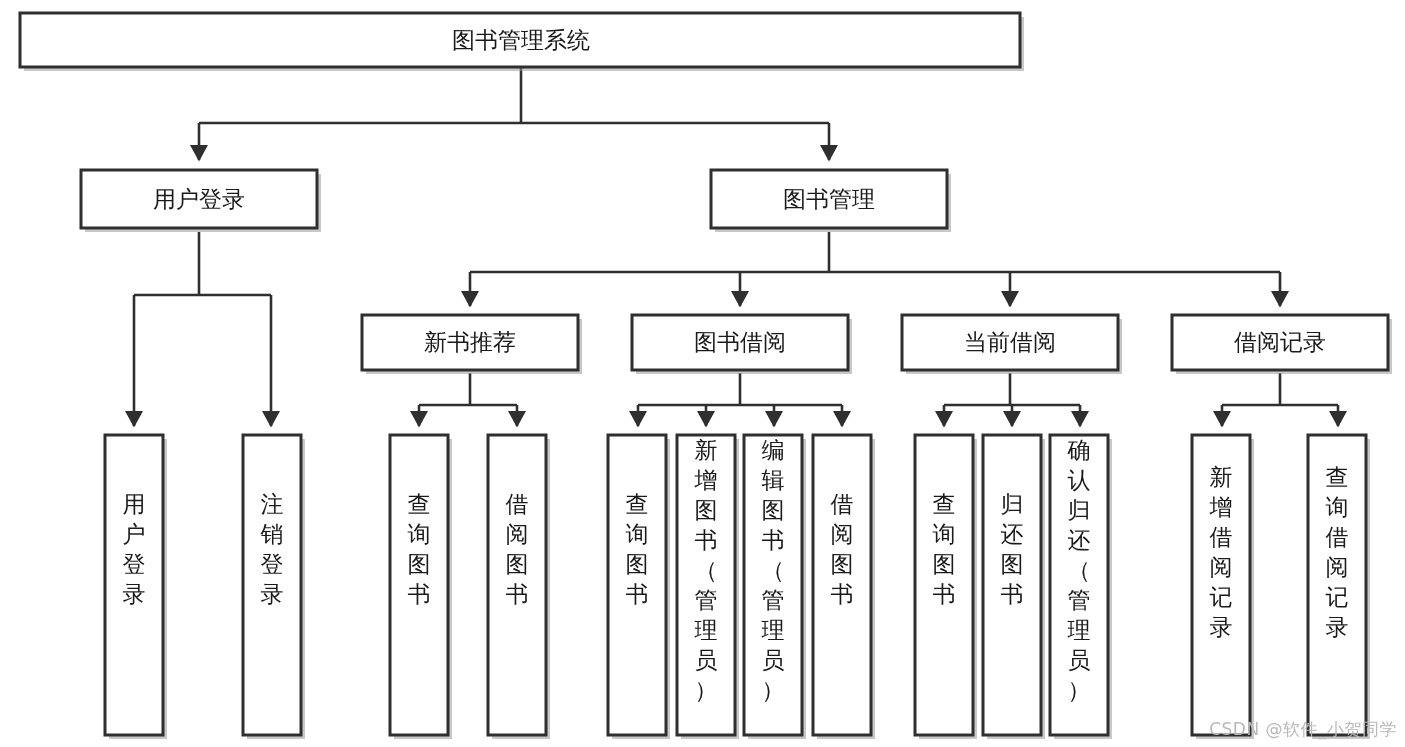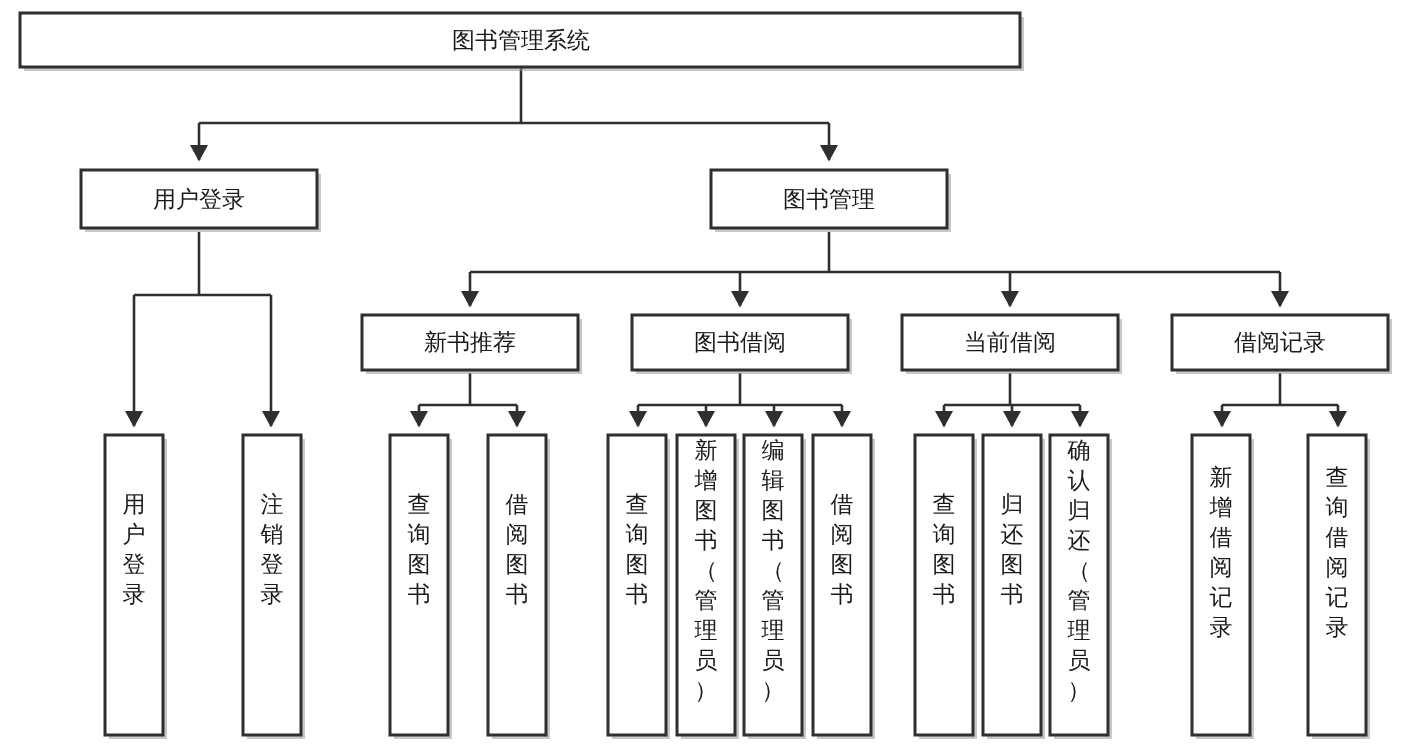--- a/index.html
+++ b/index.html
@@ -246,13 +246,14 @@
       <text class="node-label-vertical" x="1221" y="485"><tspan x="1221" y="485">新</tspan><tspan x="1221" y="515">增</tspan><tspan x="1221" y="545">借</tspan><tspan x="1221" y="575">阅</tspan><tspan x="1221" y="605">记</tspan><tspan x="1221" y="635">录</tspan></text>
     </g>
     <g>
       <rect class="node-shadow" x="1312" y="439" width="58" height="300"></rect>
       <rect class="node-box" x="1308" y="435" width="58" height="300"></rect>
       <text class="node-label-vertical" x="1337" y="485"><tspan x="1337" y="485">查</tspan><tspan x="1337" y="515">询</tspan><tspan x="1337" y="545">借</tspan><tspan x="1337" y="575">阅</tspan><tspan x="1337" y="605">记</tspan><tspan x="1337" y="635">录</tspan></text>
     </g>
 
   </svg>
 
+  <div class="watermark">CSDN @软件_小贺同学</div>
 </div>
 
 </body></html>

